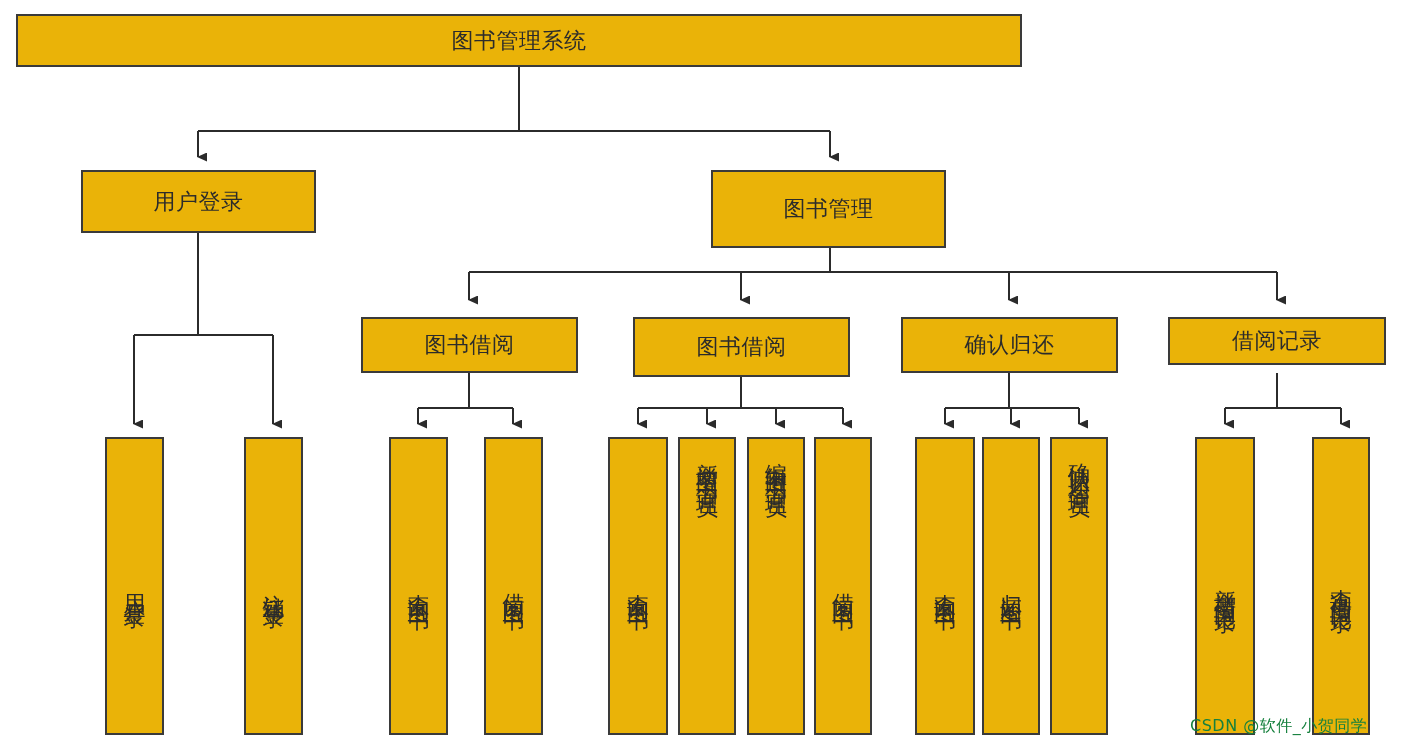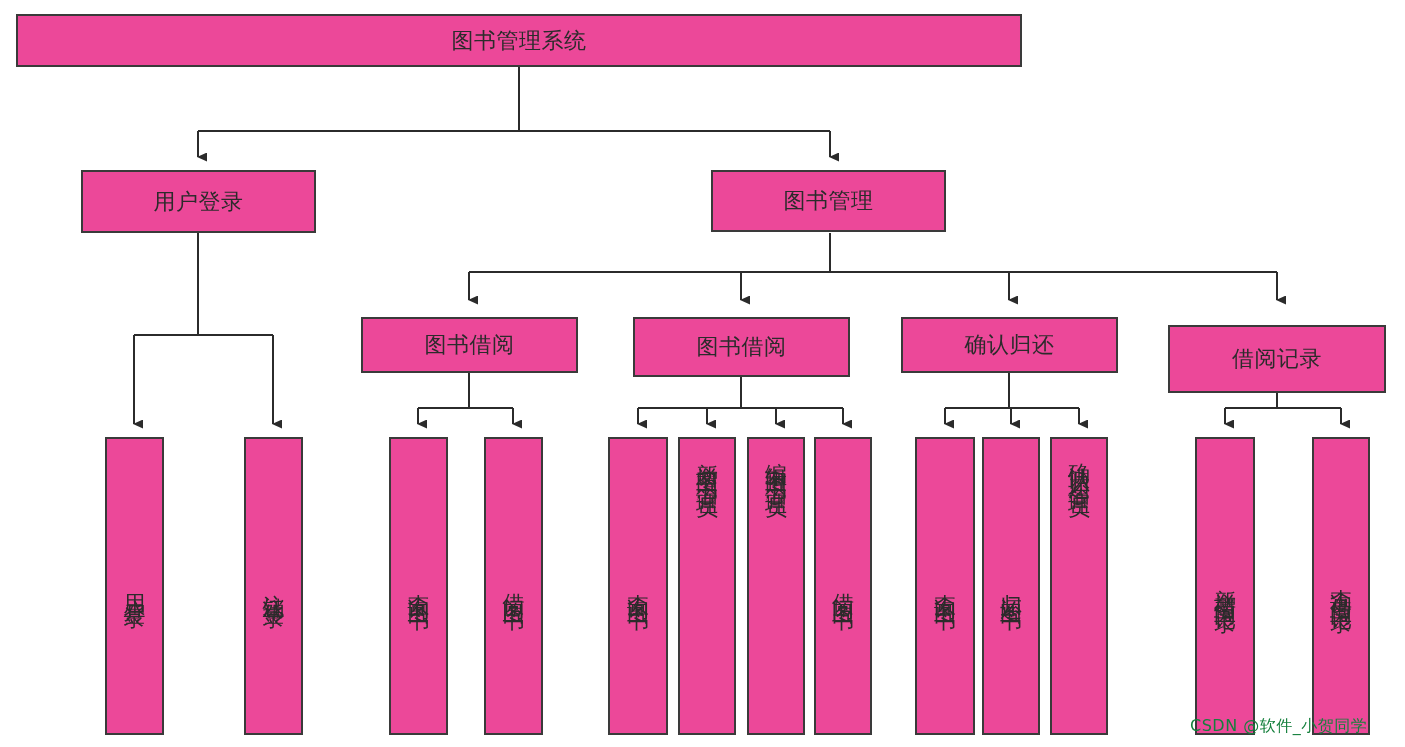--- a/index.html
+++ b/index.html
@@ -22,21 +22,21 @@
   svg#flow-svg {
     position: absolute;
     left: 0;
     top: 0;
     width: 1405px;
     height: 747px;
   }
   .node-box {
     position: absolute;
     box-sizing: border-box;
-    background: #ec4899;
+    background: #eab308;
     border: 2px solid #3a3a3a;
     display: flex;
     align-items: center;
     justify-content: center;
     overflow: hidden;
   }
   .node-label {
     color: #2b2b2b;
     font-size: 22px;
     line-height: 1.18;
@@ -122,34 +122,34 @@
     </g>
   </svg>
 
   <div class="node-box" style="left:16px; top:14px; width:1006px; height:53px;">
     <span class="node-label">图书管理系统</span>
   </div>
 
   <div class="node-box" style="left:81px; top:170px; width:235px; height:63px;">
     <span class="node-label">用户登录</span>
   </div>
-  <div class="node-box" style="left:711px; top:170px; width:235px; height:62px;">
+  <div class="node-box" style="left:711px; top:170px; width:235px; height:78px;">
     <span class="node-label">图书管理</span>
   </div>
 
   <div class="node-box" style="left:361px; top:317px; width:217px; height:56px;">
     <span class="node-label">图书借阅</span>
   </div>
   <div class="node-box" style="left:633px; top:317px; width:217px; height:60px;">
     <span class="node-label">图书借阅</span>
   </div>
   <div class="node-box" style="left:901px; top:317px; width:217px; height:56px;">
     <span class="node-label">确认归还</span>
   </div>
-  <div class="node-box" style="left:1168px; top:317px; width:218px; height:68px;margin-top:8px;">
+  <div class="node-box" style="left:1168px; top:317px; width:218px; height:48px;">
     <span class="node-label">借阅记录</span>
   </div>
 
   <div class="node-box vertical centered" style="left:105px; top:437px; width:59px; height:298px;">
     <span class="node-label">用户登录</span>
   </div>
   <div class="node-box vertical centered" style="left:244px; top:437px; width:59px; height:298px;">
     <span class="node-label">注销登录</span>
   </div>
 

